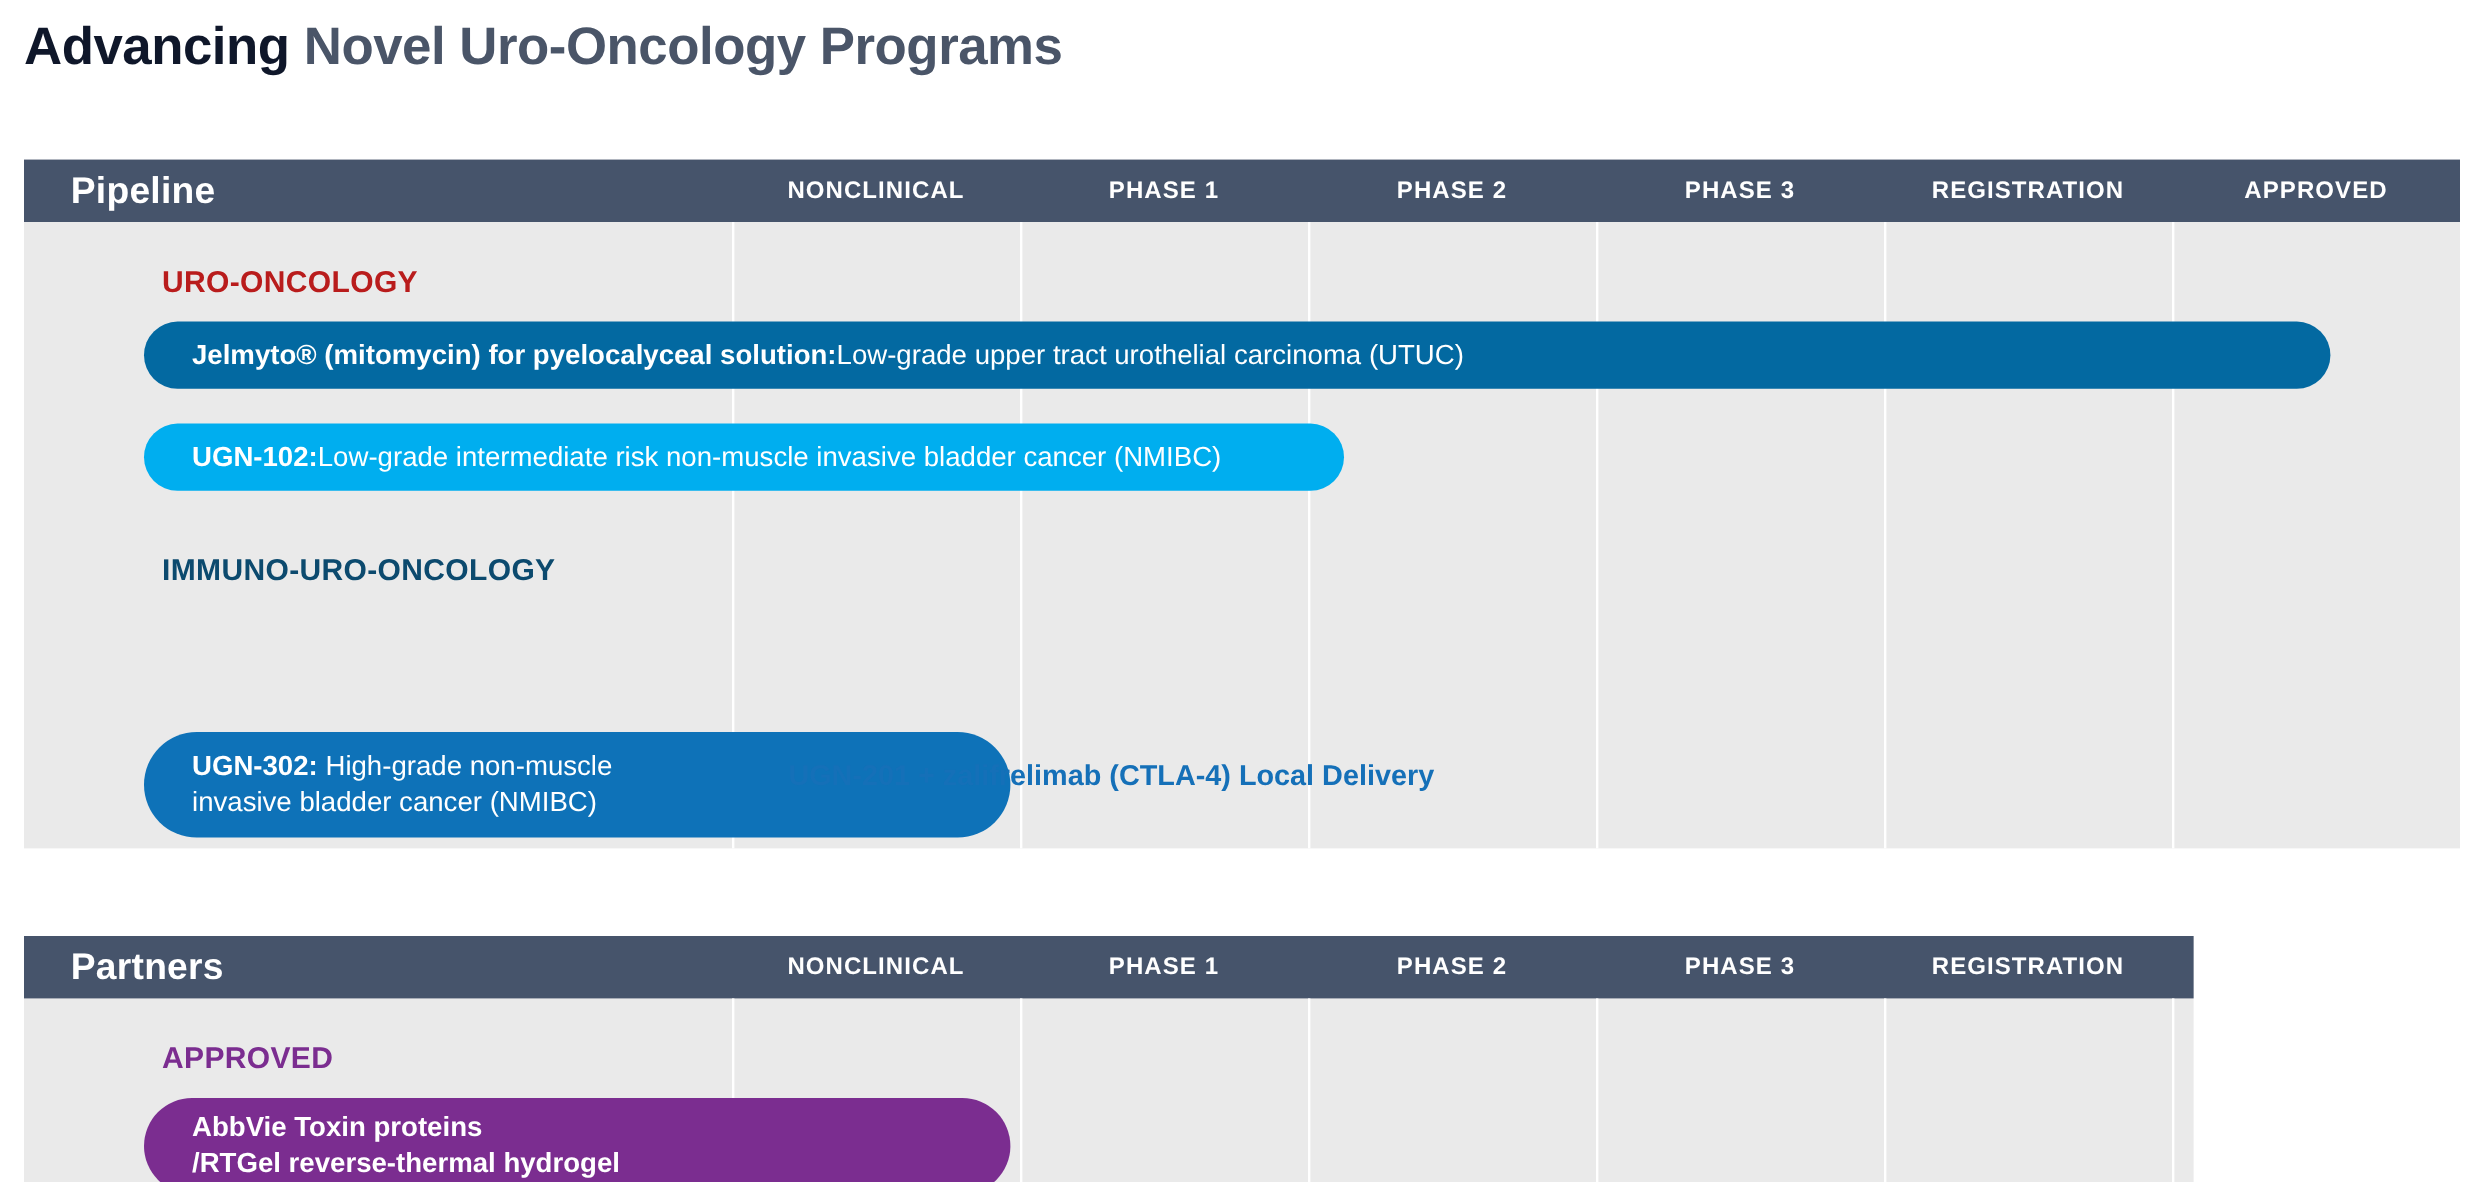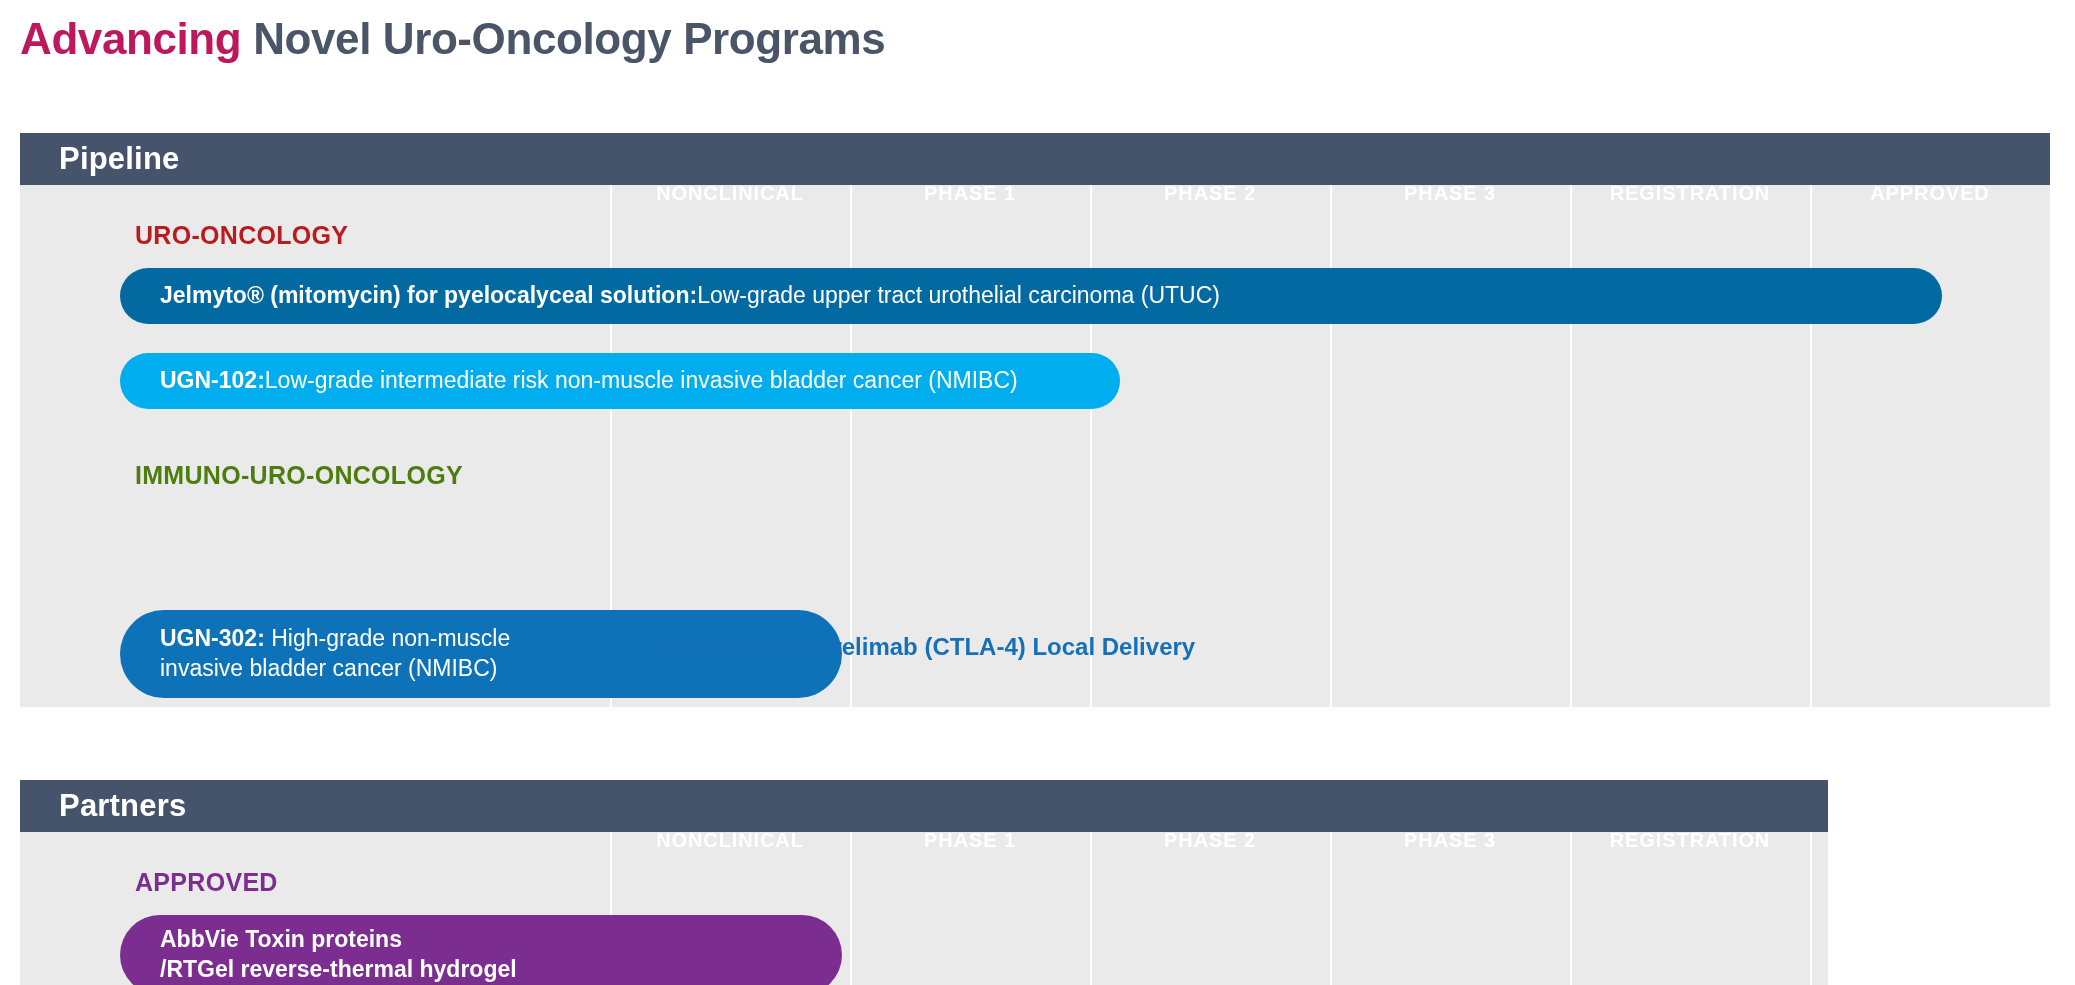--- a/index.html
+++ b/index.html
@@ -23,21 +23,21 @@
   
   .title {
     position: absolute;
     left: 20px;
     top: 14px;
     font-size: 44px;
     font-weight: bold;
     letter-spacing: -0.4px;
     white-space: nowrap;
   }
-  .title .accent { color: #be185d; }
+  .title .accent { color: #0f172a; }
   .title .rest   { color: #4A5568; }
 
   
   .pipeline-table {
     position: absolute;
     left: 20px;
     background: #EAEAEA;
   }
   #pipeline-table { top: 133px;  width: 2030px; height: 574px; }
   #partners-table { top: 780px;  width: 1808px; height: 247px; }
@@ -64,21 +64,20 @@
     position: absolute;
     top: 0;
     width: 240px;
     height: 52px;
     line-height: 52px;
     text-align: center;
     color: #ffffff;
     font-size: 20px;
     font-weight: bold;
     letter-spacing: 0.9px;
-    margin-top: 34px;
   }
 
   
   .grid-line {
     position: absolute;
     top: 52px;
     width: 2px;
     background: #ffffff;
   }
   #pipeline-table .grid-line { height: 522px; }
@@ -152,21 +151,21 @@
     <div class="group-label" style="left:115px; top:88px; color:#b91c1c;">URO-ONCOLOGY</div>
 
     <div class="bar" style="left:100px; top:135px; width:1822px; height:56px; background:#0369a1;">
       <div class="bar-text"><b>Jelmyto® (mitomycin) for pyelocalyceal solution:</b><span class="light">Low-grade upper tract urothelial carcinoma (UTUC)</span></div>
     </div>
 
     <div class="bar" style="left:100px; top:220px; width:1000px; height:56px; background:#00AEEF;">
       <div class="bar-text"><b>UGN-102:</b><span class="light">Low-grade intermediate risk non-muscle invasive bladder cancer (NMIBC)</span></div>
     </div>
 
-    <div class="group-label" style="left:115px; top:328px; color:#4d7c0f;">IMMUNO-URO-ONCOLOGY</div>
+    <div class="group-label" style="left:115px; top:328px; color:#0c4a6e;">IMMUNO-URO-ONCOLOGY</div>
 
 
     <div class="bar" style="left:100px; top:477px; width:722px; height:88px; background:#0E72B8;">
       <div class="bar-text"><b>UGN-302:</b> <span class="light">High-grade non-muscle
 invasive bladder cancer (NMIBC)</span></div>
     </div>
 
     <div class="annotation" style="left:637px; top:500px;">UGN-201 + zalifrelimab (CTLA-4) Local Delivery</div>
 
   </div>

